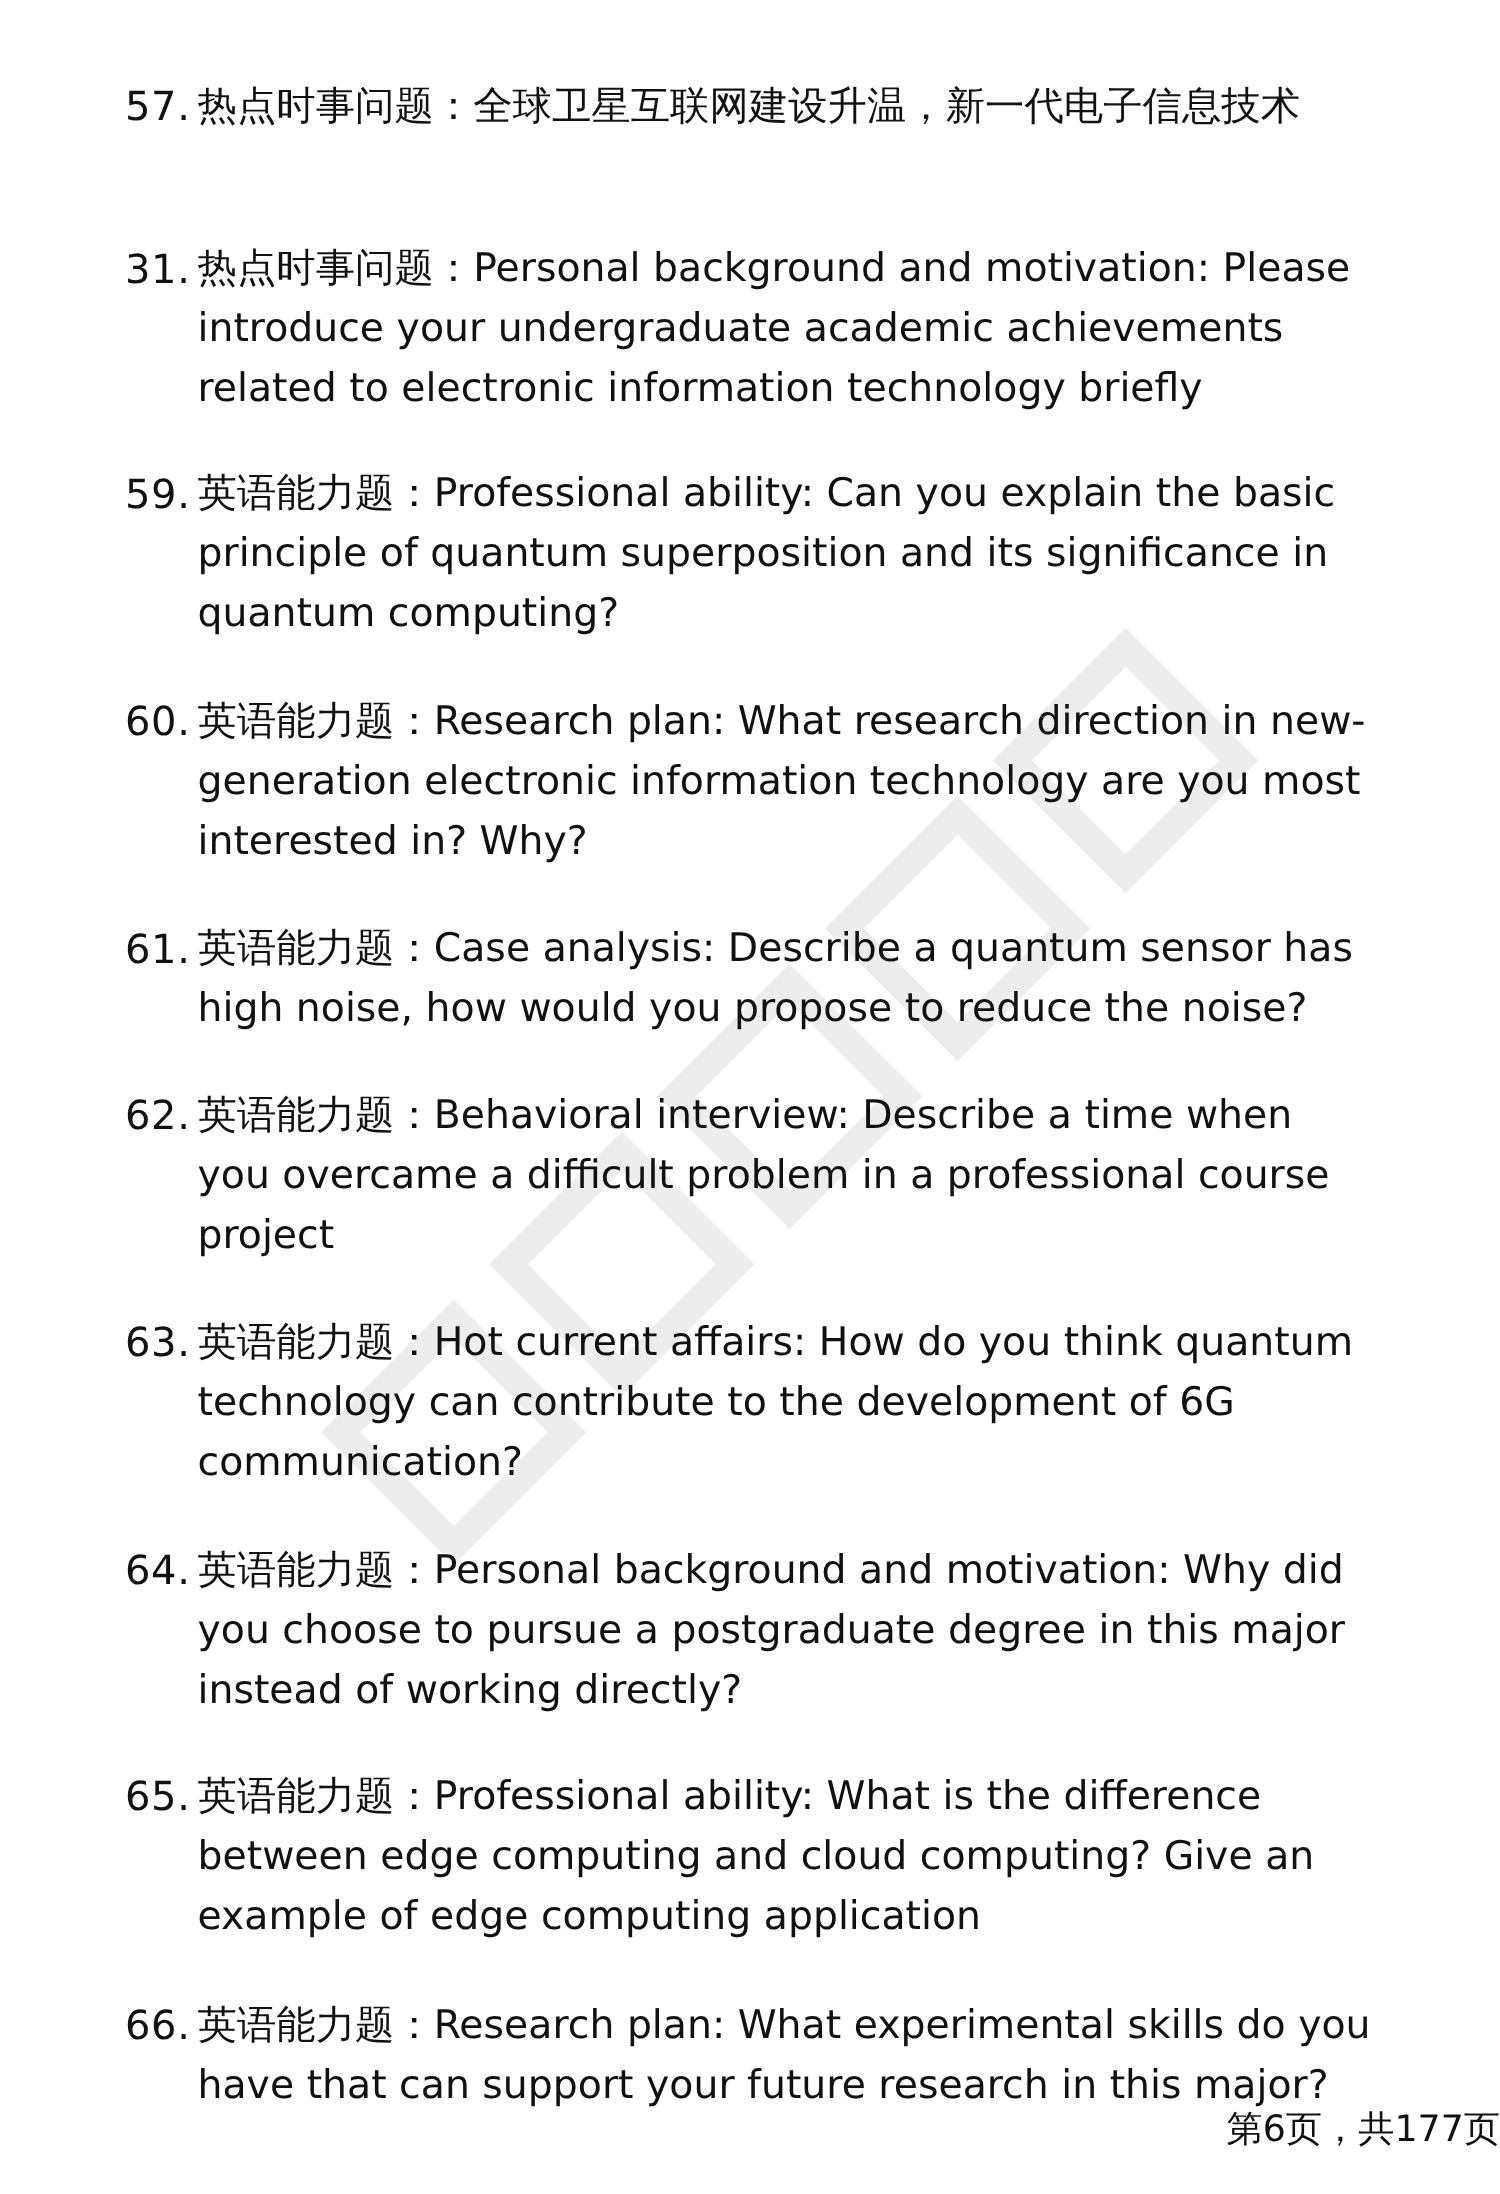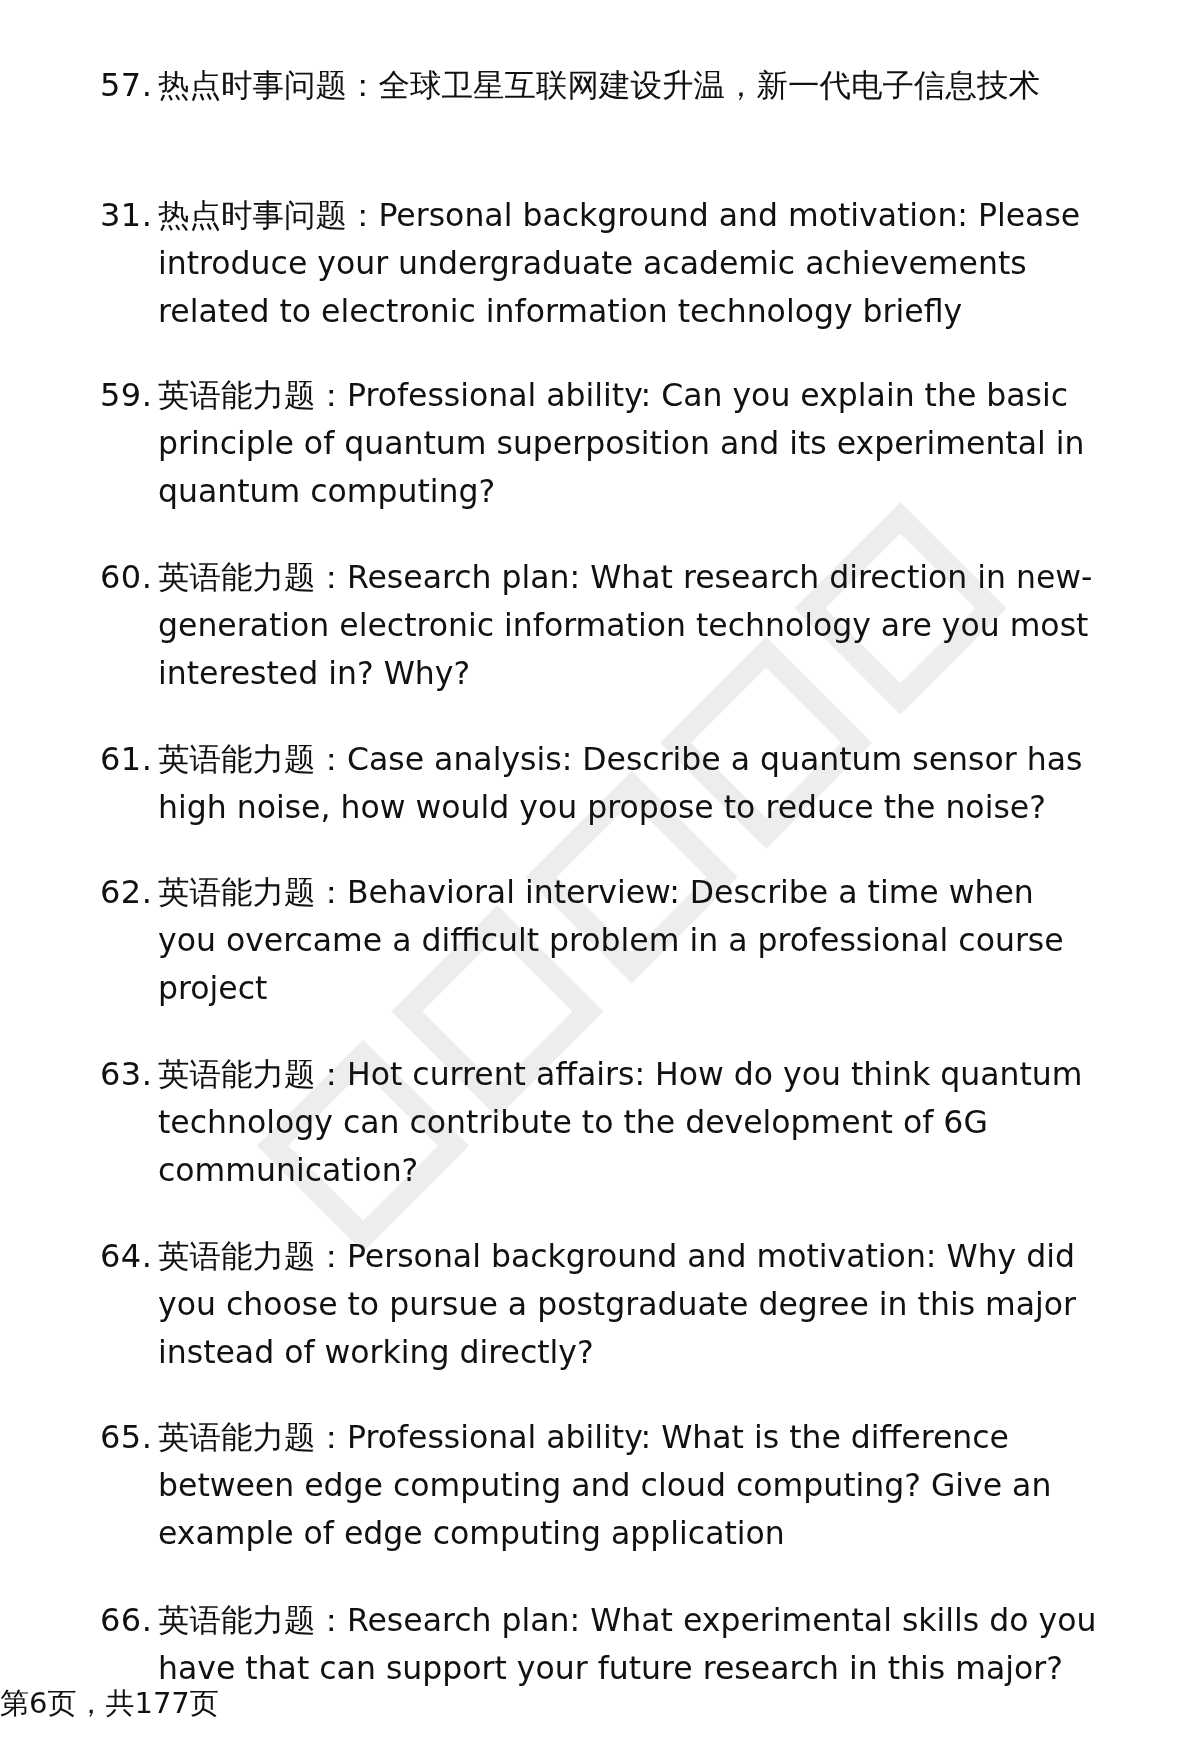--- a/index.html
+++ b/index.html
@@ -69,21 +69,21 @@
       line-height: 48px;
       height: 48px;
       white-space: nowrap;
       margin-left: 30px;
     }
     .footer {
       position: absolute;
       left: 0;
       width: 1200px;
       top: 1683px;
-      text-align: left;
+      text-align: right;
       font-size: 29px;
       line-height: 40px;
       color: #111111;
       z-index: 1;
     }
   </style>
 </head>
 <body>
 
 <div class="watermark">
@@ -109,21 +109,21 @@
       <span class="q-line">热点时事问题：Personal background and motivation: Please</span>
       <span class="q-line">introduce your undergraduate academic achievements</span>
       <span class="q-line">related to electronic information technology briefly</span>
     </div>
   </div>
 
   <div class="question" style="top:371px;">
     <div class="q-num">59.</div>
     <div class="q-body">
       <span class="q-line">英语能力题：Professional ability: Can you explain the basic</span>
-      <span class="q-line">principle of quantum superposition and its experimental in</span>
+      <span class="q-line">principle of quantum superposition and its significance in</span>
       <span class="q-line">quantum computing?</span>
     </div>
   </div>
 
   <div class="question" style="top:553px;">
     <div class="q-num">60.</div>
     <div class="q-body">
       <span class="q-line">英语能力题：Research plan: What research direction in new-</span>
       <span class="q-line">generation electronic information technology are you most</span>
       <span class="q-line">interested in? Why?</span>

